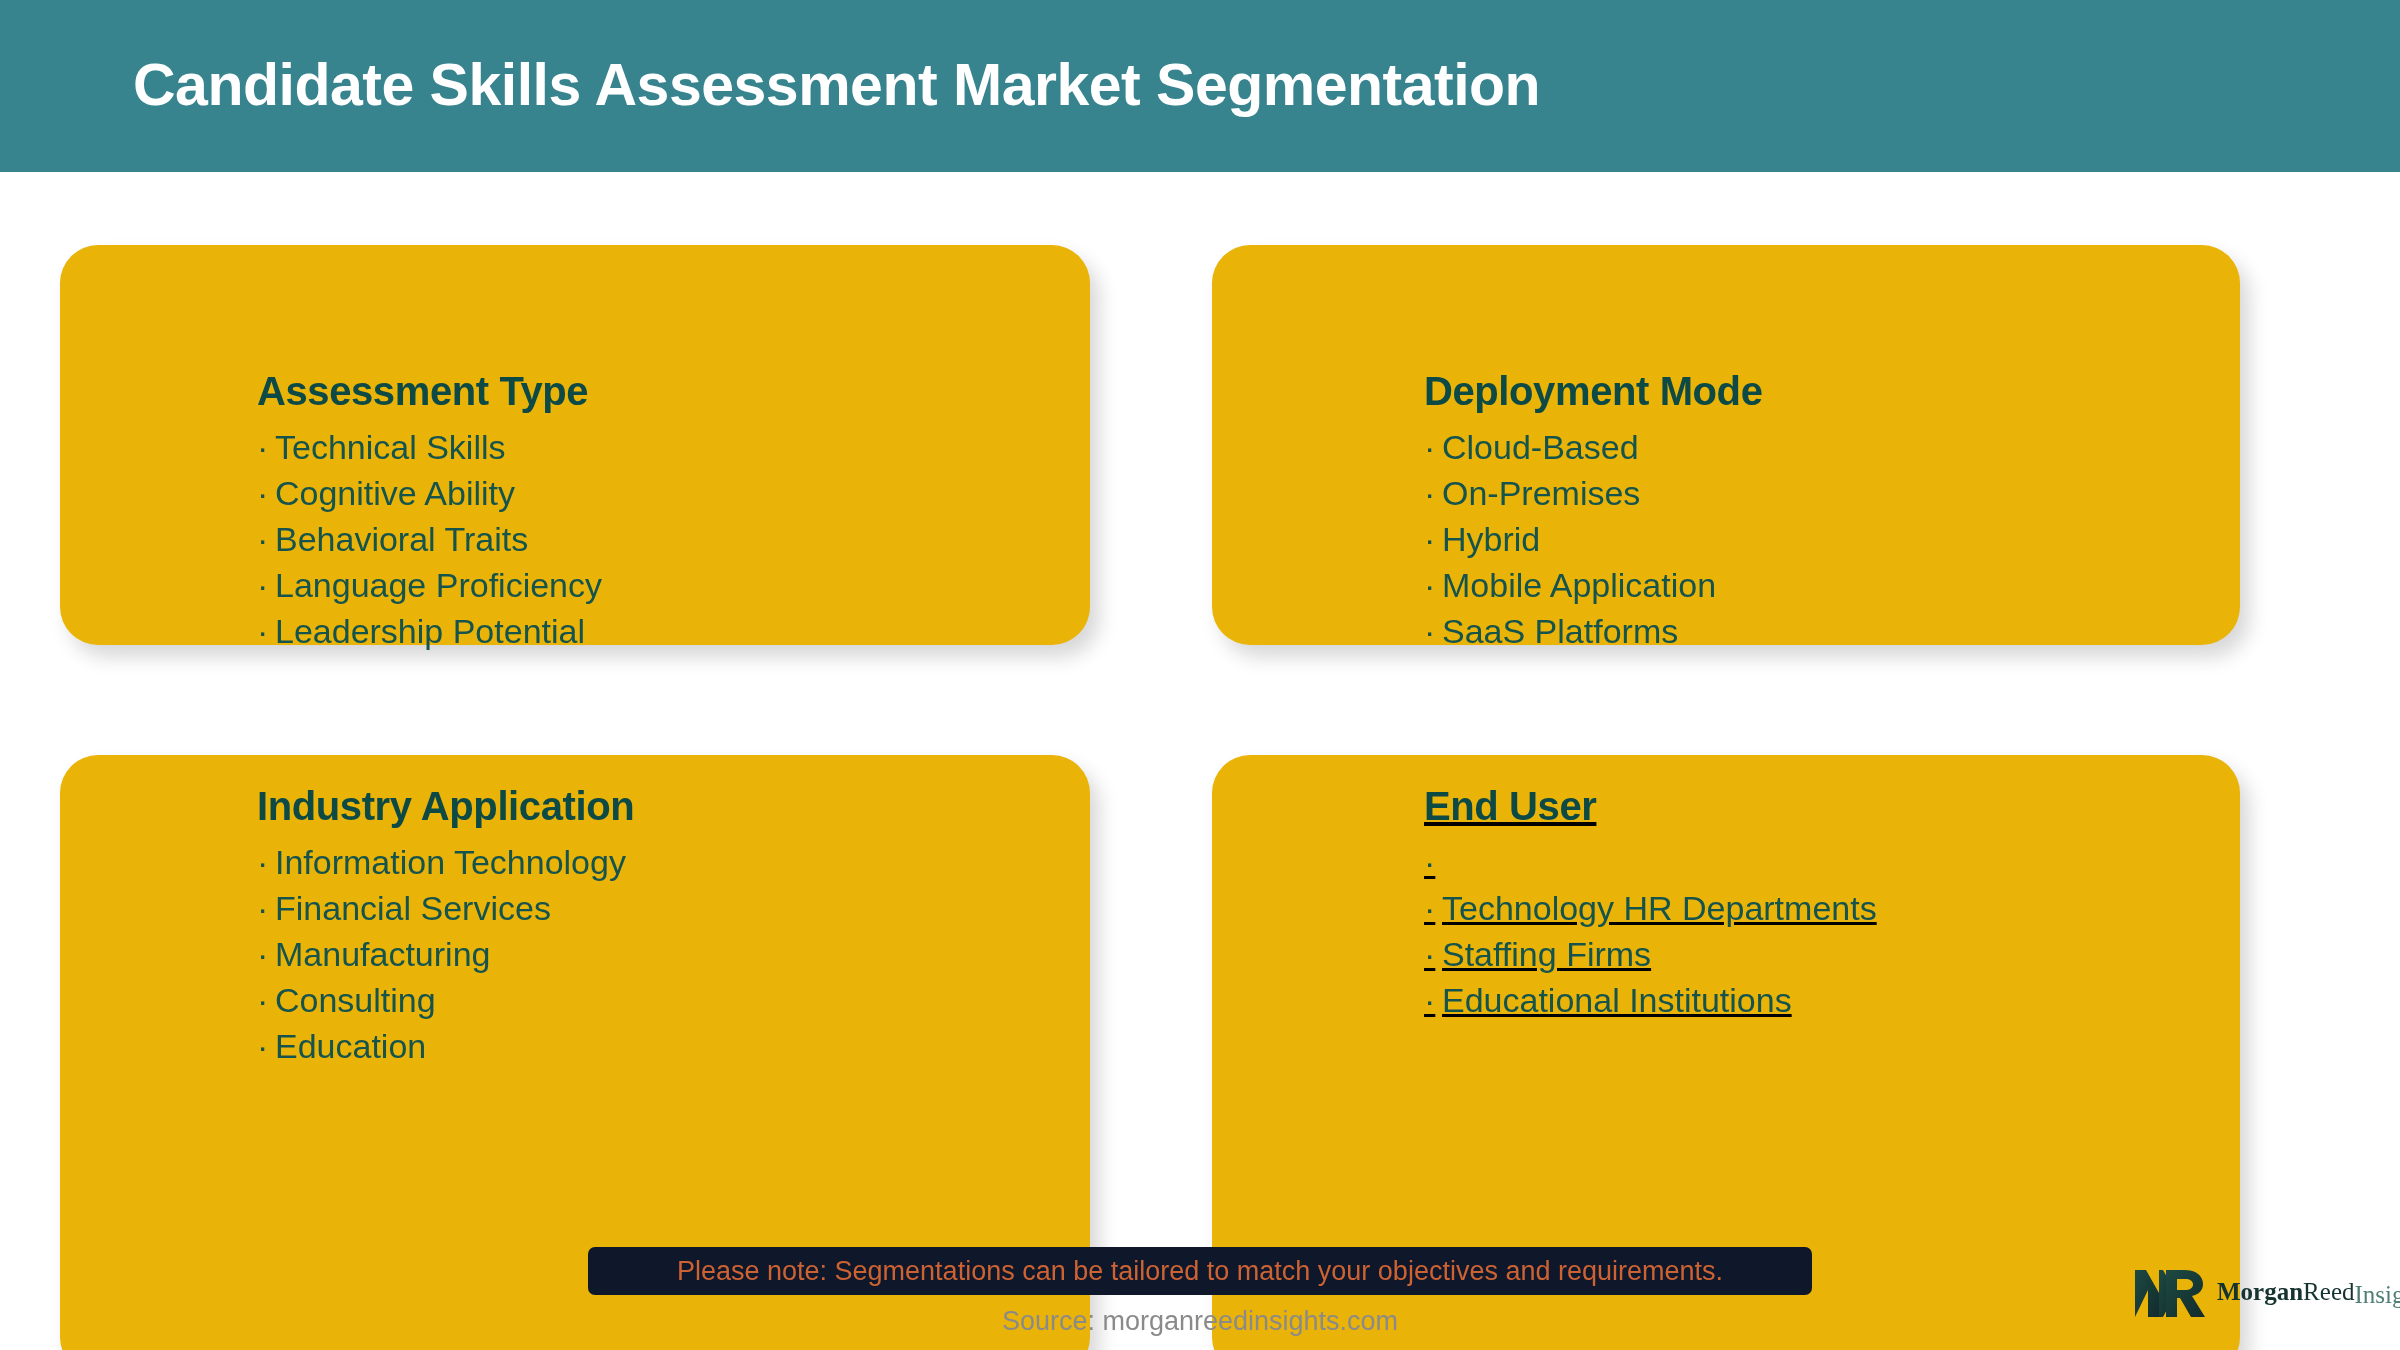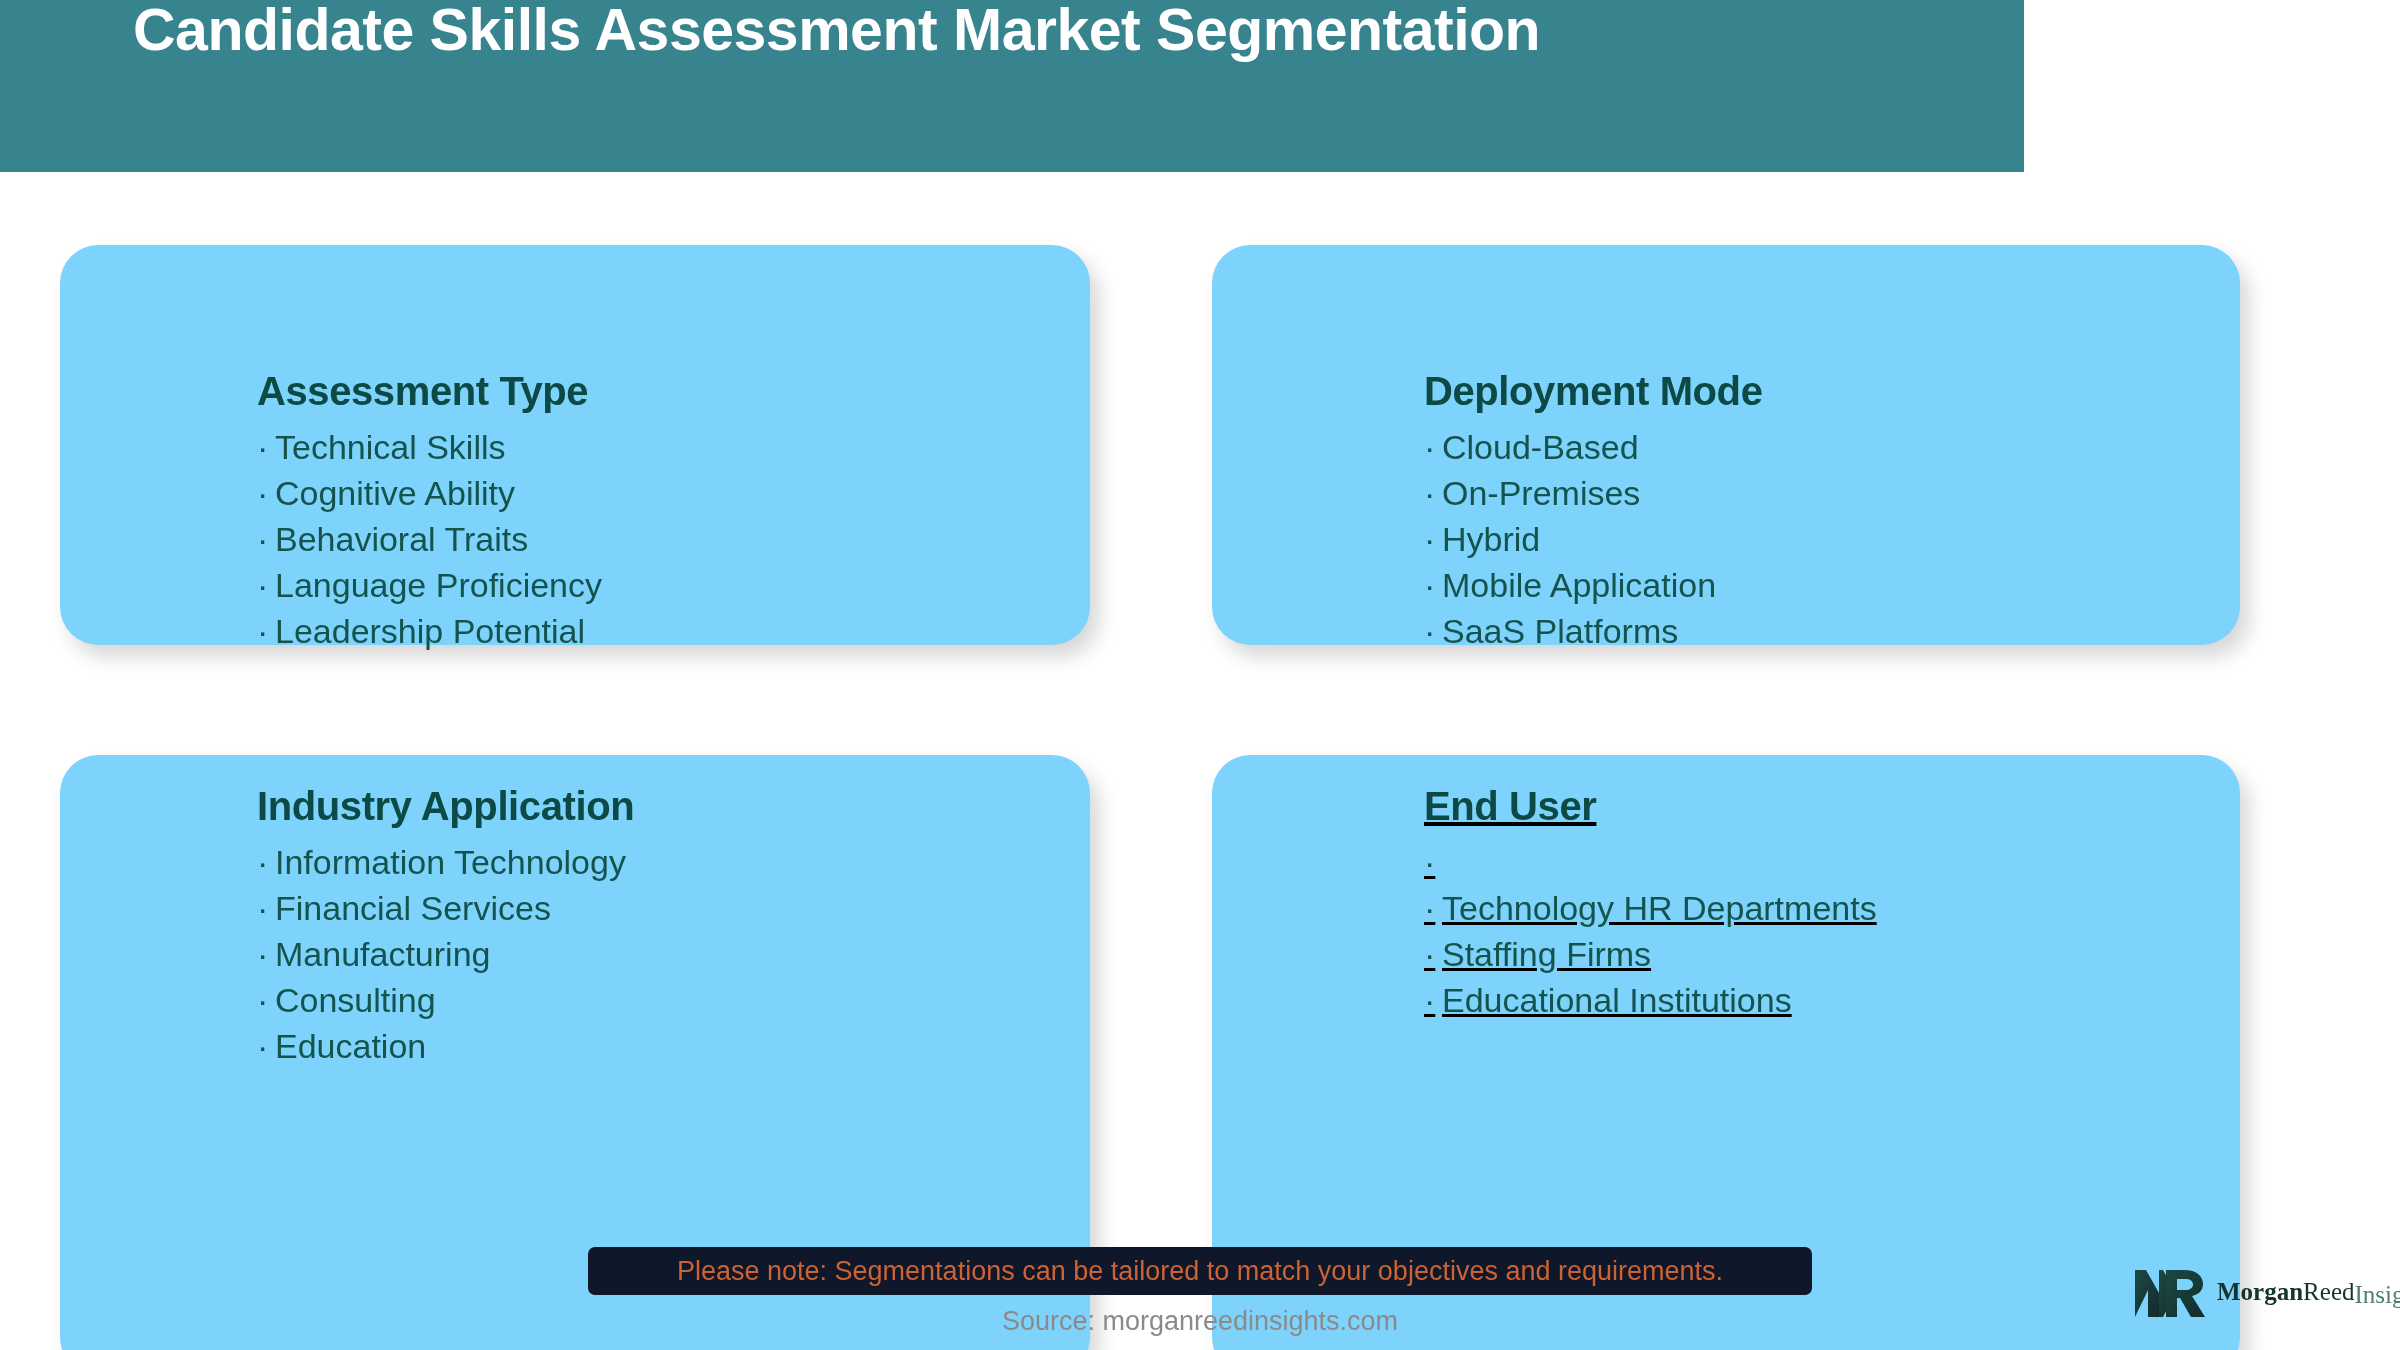--- a/index.html
+++ b/index.html
@@ -13,24 +13,25 @@
     font-family: "Liberation Sans", sans-serif;
     overflow: hidden;
     position: relative;
   }
 
   
   .header-bar {
     position: absolute;
     left: 0;
     top: 0;
-    width: 2024px;
+    width: 2400px;
     height: 172px;
     background: #37848f;
     display: flex;
+    align-items: center;
   }
   .header-title {
     color: #ffffff;
     font-size: 59px;
     font-weight: bold;
     letter-spacing: -0.5px;
     margin-left: 133px;
     line-height: 1.05;
     white-space: nowrap;
   }
@@ -38,21 +39,21 @@
   
   .board {
     position: absolute;
     left: 0;
     top: 172px;
     width: 2400px;
     height: 1178px;
   }
   .card {
     position: absolute;
-    background: #7dd3fc;
+    background: #eab308;
     border-radius: 38px;
     box-shadow: 9px 12px 20px rgba(0, 0, 0, 0.16);
     box-sizing: border-box;
   }
   .card-0 { left: 60px;   top: 73px;  width: 1030px; height: 400px; }
   .card-1 { left: 1212px; top: 73px;  width: 1028px; height: 400px; }
   .card-2 { left: 60px;   top: 583px; width: 1030px; height: 620px; }
   .card-3 { left: 1212px; top: 583px; width: 1028px; height: 620px; }
 
   .card-inner {

